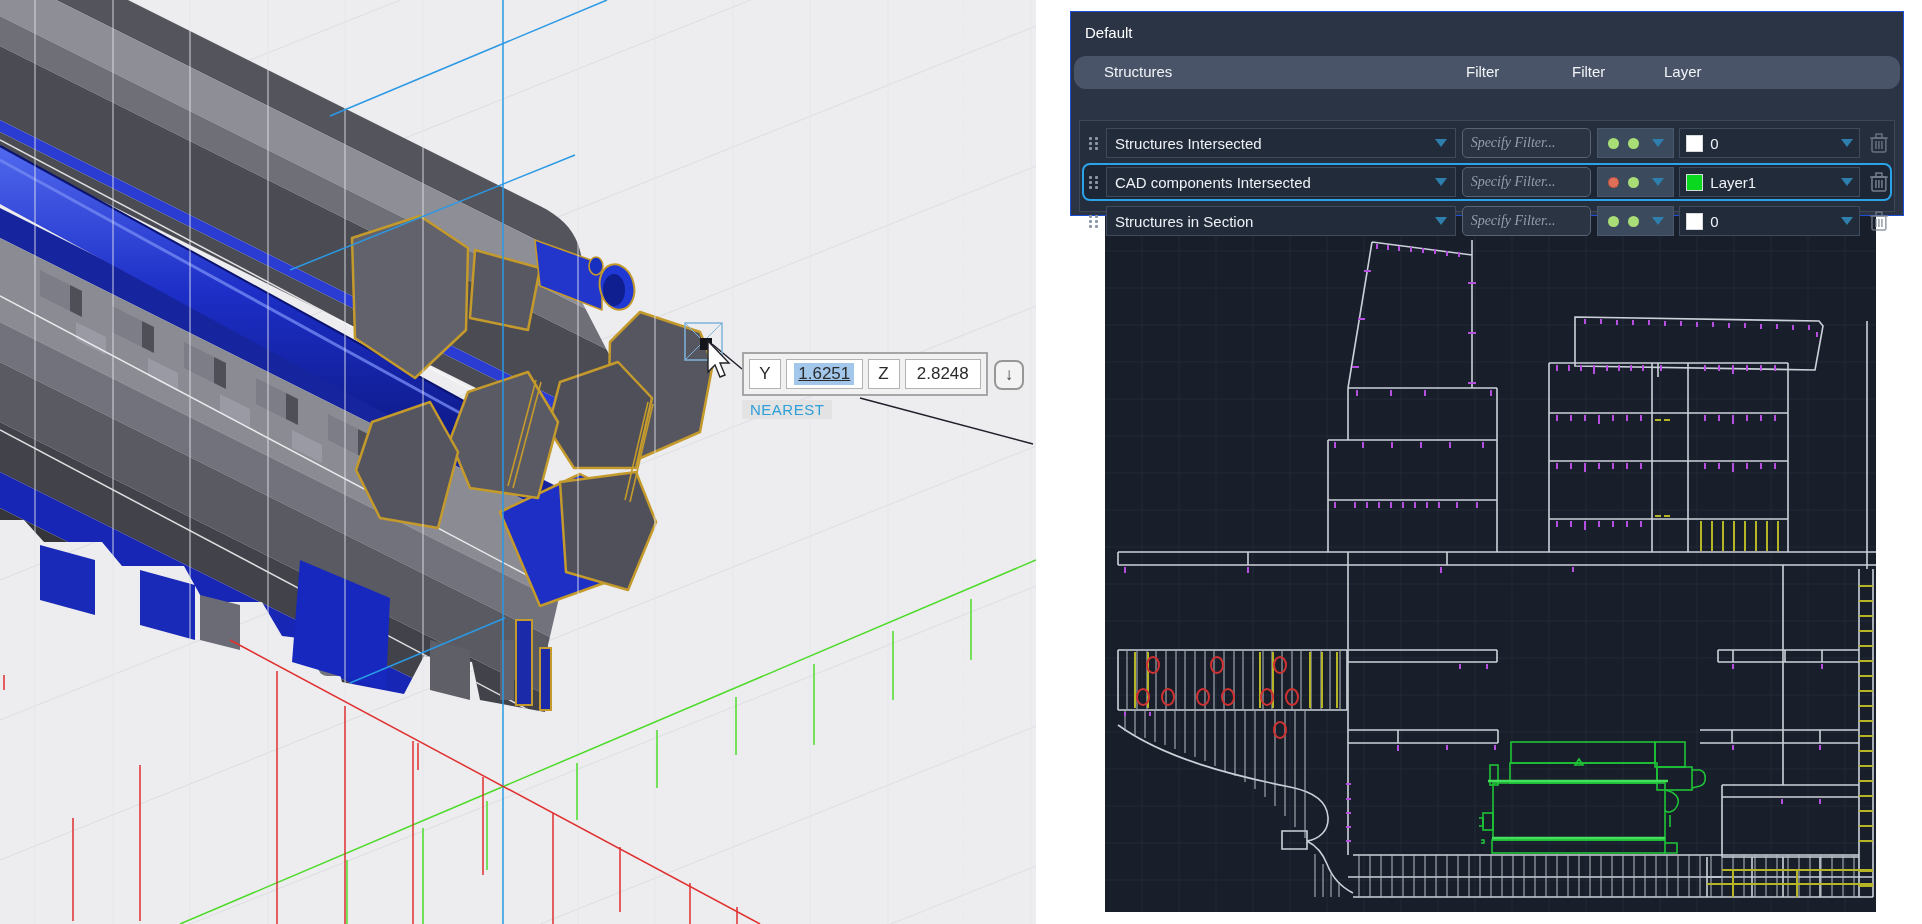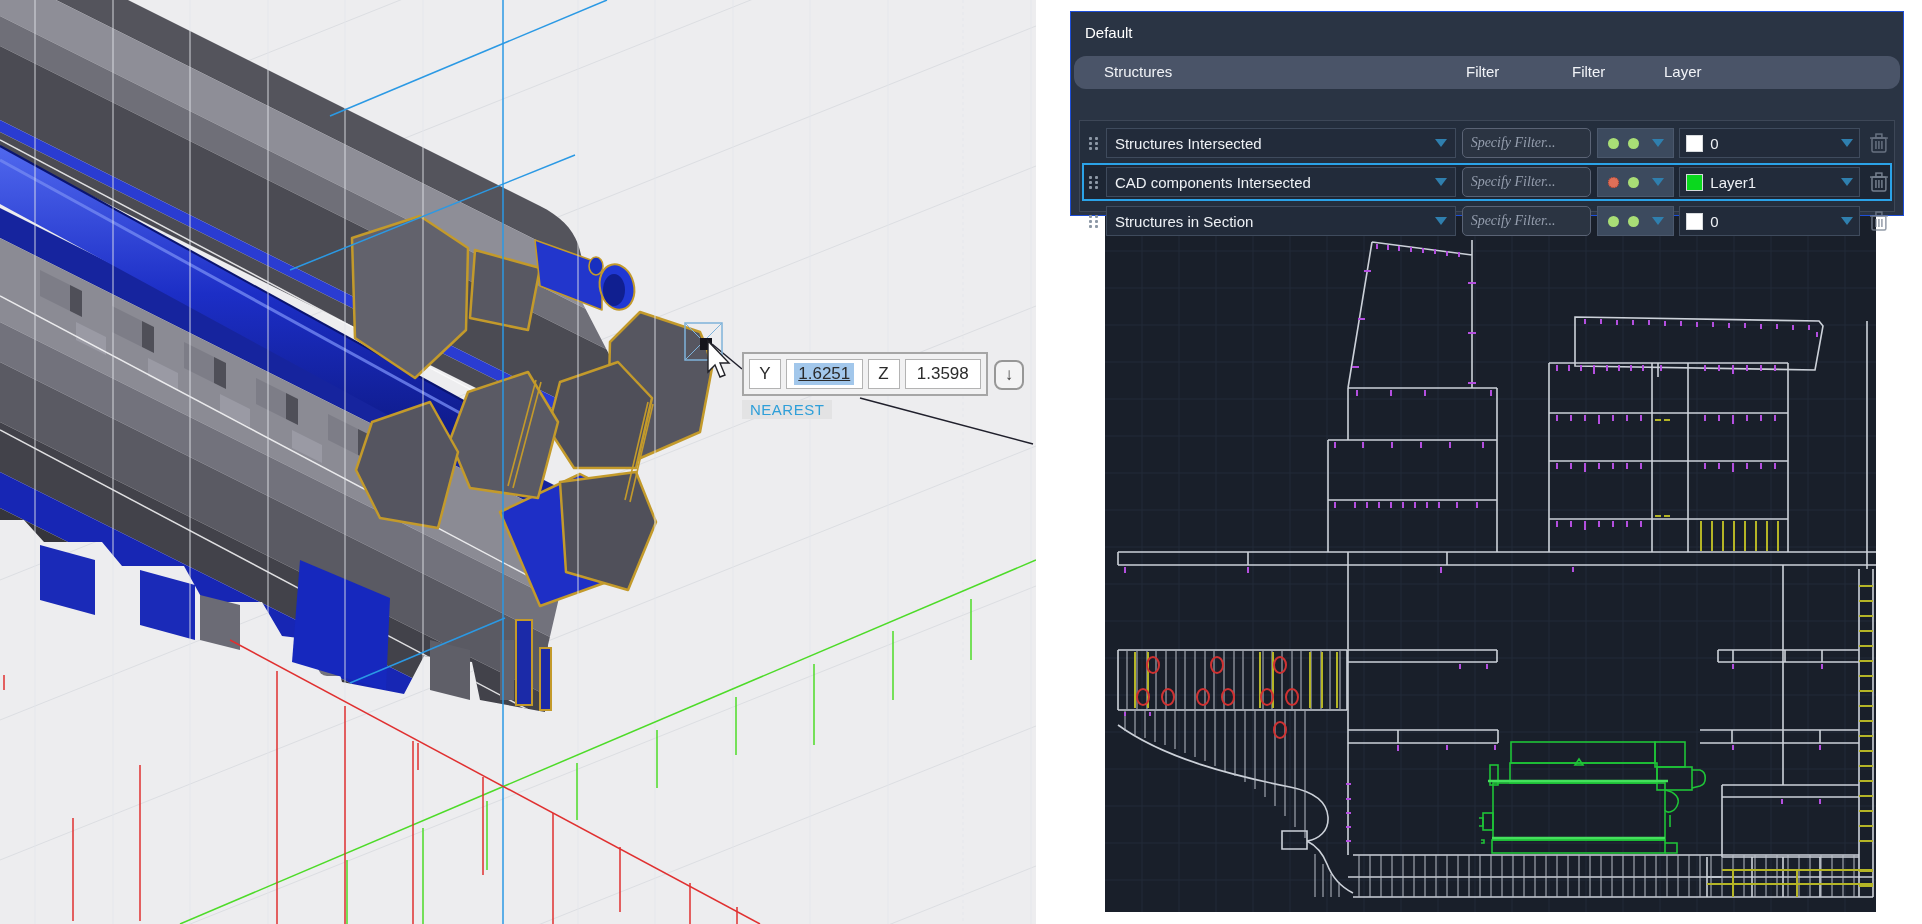--- a/index.html
+++ b/index.html
@@ -26,21 +26,21 @@
   
   #panel{position:absolute;left:1070px;top:11px;width:834px;height:205px;background:#2a3444;
     border:1px solid #1d4ed8;box-sizing:border-box;color:#eef1f5;font-size:15px;z-index:10;}
   .panel-title{height:42px;line-height:42px;padding-left:14px;color:#ffffff;}
   .panel-header{position:absolute;top:44px;left:3px;right:3px;height:33px;background:#4a5468;border-radius:12px;}
   .panel-header span{position:absolute;top:7px;color:#f2f4f8;}
   .ph-structures{left:30px;} .ph-filter{left:392px;} .ph-options{left:498px;} .ph-layer{left:590px;}
   .rows-area{position:absolute;top:80px;left:8px;right:8px;bottom:3px;background:#242e3d;
     border:1px solid #3d4757;padding-top:5px;box-sizing:border-box;margin-top:28px;}
   .srow{position:relative;height:34px;margin:0 4px 5px 4px;display:flex;align-items:center;}
-  .srow[data-selected="true"]{box-shadow:0 0 0 2px #2ba3e8;background:#1d2634;}
+  .srow[data-selected="true"]{box-shadow:0 0 0 2px #2ba3e8;background:#1d2634;border-radius:6px;}
   .grip{width:12px;height:18px;margin-left:4px;display:grid;grid-template-columns:3px 3px;gap:2px 3px;align-content:center;justify-content:center;}
   .grip i{width:3px;height:3px;background:#8d98a6;border-radius:1px;}
   .field{box-sizing:border-box;height:30px;display:flex;align-items:center;}
   .name-select{margin-left:6px;width:352px;background:#222b3a;border:1px solid #3f4b5d;padding:0 8px;}
   .name-select .txt{flex:1;white-space:nowrap;overflow:hidden;}
   .caret{width:0;height:0;border-left:6px solid transparent;border-right:6px solid transparent;
     border-top:8px solid #2f7fae;margin-left:4px;}
   .filter-field{margin-left:6px;width:130px;background:#2b3442;border:1px solid #5a6375;border-radius:5px;padding:0 6px;}
   .filter-field input{width:100%;background:transparent;border:none;outline:none;color:#959eae;
     font-style:italic;font-size:14px;font-family:"Liberation Serif",serif;}
@@ -224,21 +224,21 @@
 </svg>
 
   
   <div class="coord-box">
     <div class="coord-cell coord-lbl">Y</div>
     <div class="coord-cell coord-val sel">
           <span>1.6251</span>
         </div>
     <div class="coord-cell coord-lbl">Z</div>
     <div class="coord-cell coord-val">
-          <span>1.3598</span>
+          <span>2.8248</span>
         </div>
   </div>
   <div class="nearest-badge">NEAREST</div>
   <div class="arrow-btn">↓</div>
 </div>
 
 <div id="cad">
 <svg width="771" height="698" viewBox="0 0 771 698">
   <rect width="771" height="698" fill="#191f2a"></rect>
   <g stroke="#232b39" stroke-width="1">

